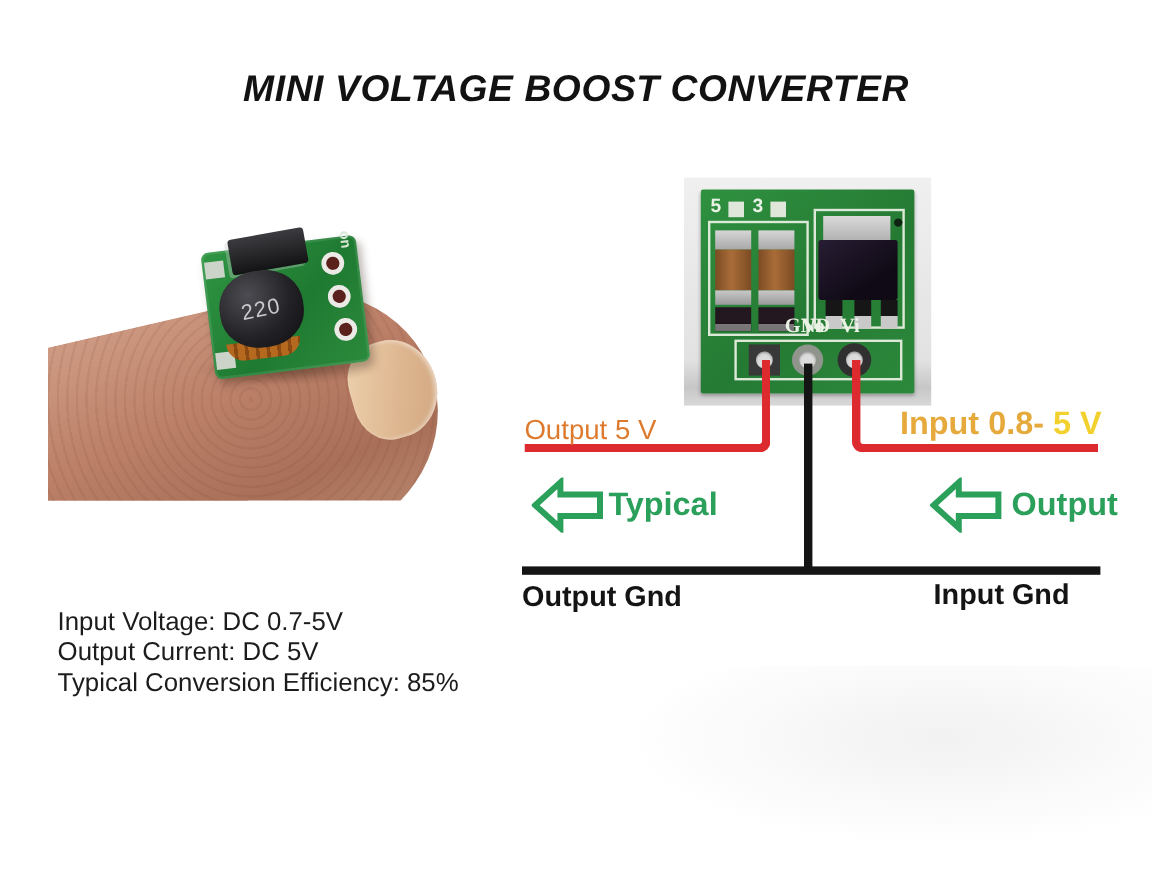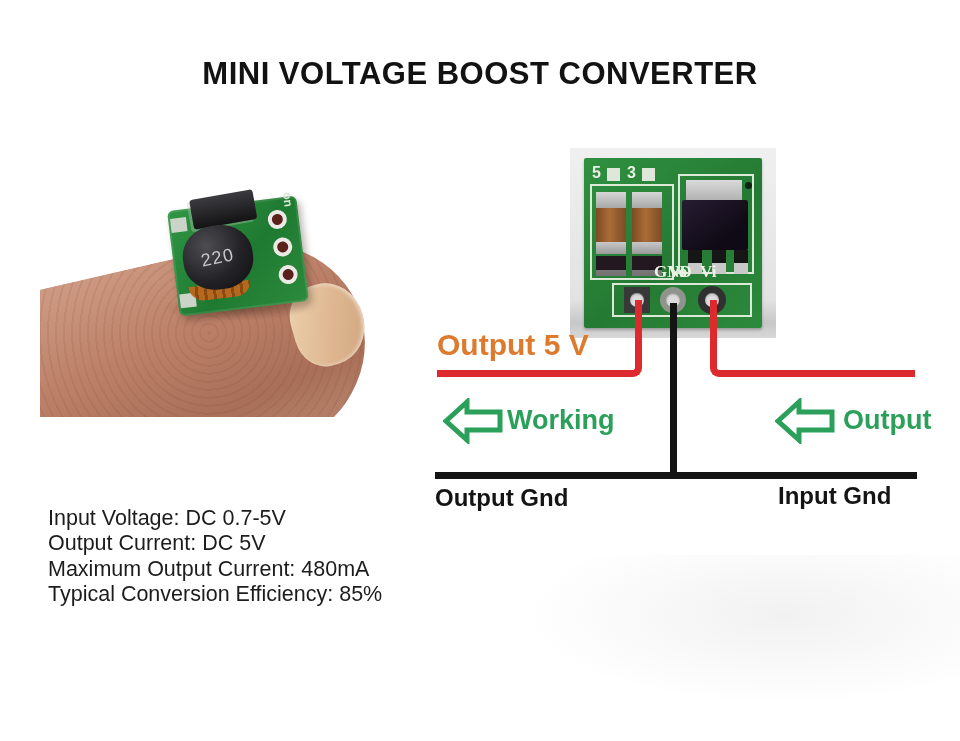--- a/index.html
+++ b/index.html
@@ -7,20 +7,21 @@
   .page {
     position:relative; width:960px; height:741px; background:#ffffff;
     overflow:hidden; font-family:"Liberation Sans", sans-serif;
   }
 
   
   .title {
     position:absolute; left:0; top:56px; width:100%;
     text-align:center; font-size:31px; font-weight:bold; color:#121212;
     letter-spacing:0.5px;
+    font-style:italic;
   }
 
   
   .photo { position:absolute; left:40px; top:145px; width:332px; height:272px; overflow:hidden; }
   .finger-main {
     position:absolute; left:-72px; top:118px; width:400px; height:210px;
     background:linear-gradient(168deg,#d2a089 0%, #bd8169 40%, #a96f58 72%, #bb8a72 100%);
     background-color:#b57d66;
     border-radius:0 115px 120px 0 / 0 105px 110px 0;
     transform:rotate(-13deg);
@@ -147,22 +148,22 @@
   .wire-red-right {
     position:absolute; left:710px; top:300px; width:205px; height:77px;
     border-left:7px solid #dd2a2e; border-bottom:7px solid #dd2a2e;
     border-bottom-left-radius:9px;
   }
   .wire-black-v { position:absolute; left:670px; top:303px; width:7px; height:173px; background:#141414; }
   .wire-black-h { position:absolute; left:435px; top:472px; width:482px; height:7px; background:#141414; }
 
   
   .lbl-output-v {
-    position:absolute; left:437px; top:328px;
-    font-size:30px; font-weight:bold; color:#dd7a2e;
+    position:absolute; left:437px; top:345px;
+    font-size:23px; font-weight:normal; color:#dd7a2e;
   }
   .lbl-input-v {
     position:absolute; left:740px; top:338px; width:178px; text-align:right;
     font-size:27px; font-weight:bold;
   }
   .lbl-input-v .p1 { color:#e6a93c; }
   .lbl-input-v .p2 { color:#f2d12f; }
   .arrow { position:absolute; width:60px; height:46px; }
   .arrow-out { left:443px; top:398px; }
   .arrow-in  { left:775px; top:398px; }
@@ -258,36 +259,36 @@
         </div>
     </div>
   </div>
 
   <div class="wire-red-left"></div>
   <div class="wire-red-right"></div>
   <div class="wire-black-v"></div>
   <div class="wire-black-h"></div>
 
   <div class="lbl-output-v">Output 5 V</div>
+  <div class="lbl-input-v"><span class="p1">Input 0.8-</span><span class="p2"> 5 V</span></div>
 
   <svg class="arrow arrow-out" viewBox="0 0 60 46">
     <path d="M3 23 L24 4 L24 14 L57 14 L57 32 L24 32 L24 42 Z" fill="#ffffff" stroke="#2aa05a" stroke-width="5" stroke-linejoin="miter"></path>
   </svg>
-  <div class="lbl-arrow lbl-arrow-out">Working</div>
+  <div class="lbl-arrow lbl-arrow-out">Typical</div>
 
   <svg class="arrow arrow-in" viewBox="0 0 60 46">
     <path d="M3 23 L24 4 L24 14 L57 14 L57 32 L24 32 L24 42 Z" fill="#ffffff" stroke="#2aa05a" stroke-width="5" stroke-linejoin="miter"></path>
   </svg>
   <div class="lbl-arrow lbl-arrow-in">Output</div>
 
   <div class="lbl-gnd lbl-gnd-out">Output Gnd</div>
   <div class="lbl-gnd lbl-gnd-in">Input Gnd</div>
 
   <div class="smudge"></div>
 
   <div class="specs">
     <div>Input Voltage: DC 0.7-5V</div>
     <div>Output Current: DC 5V</div>
-    <div>Maximum Output Current: 480mA</div>
     <div>Typical Conversion Efficiency: 85%</div>
   </div>
 
 </div>
 
 </body></html>

